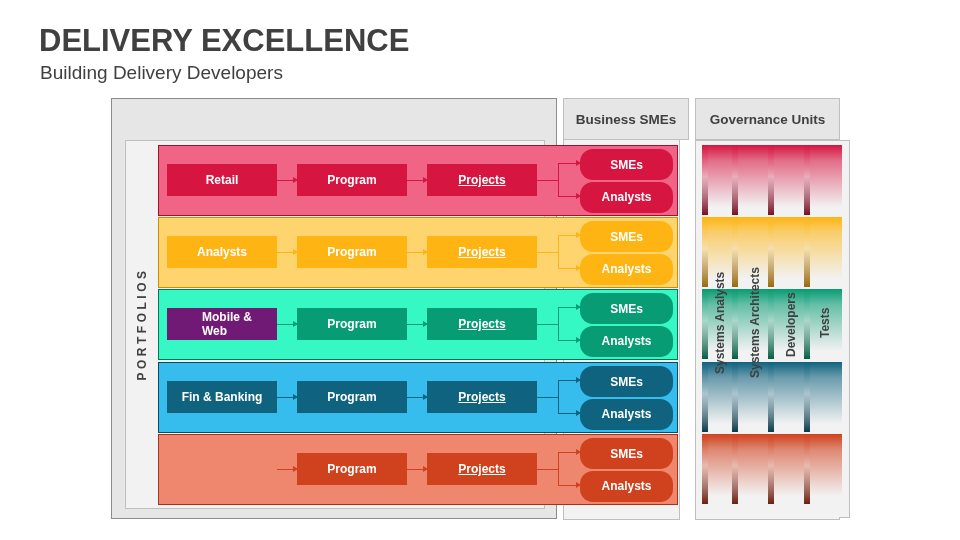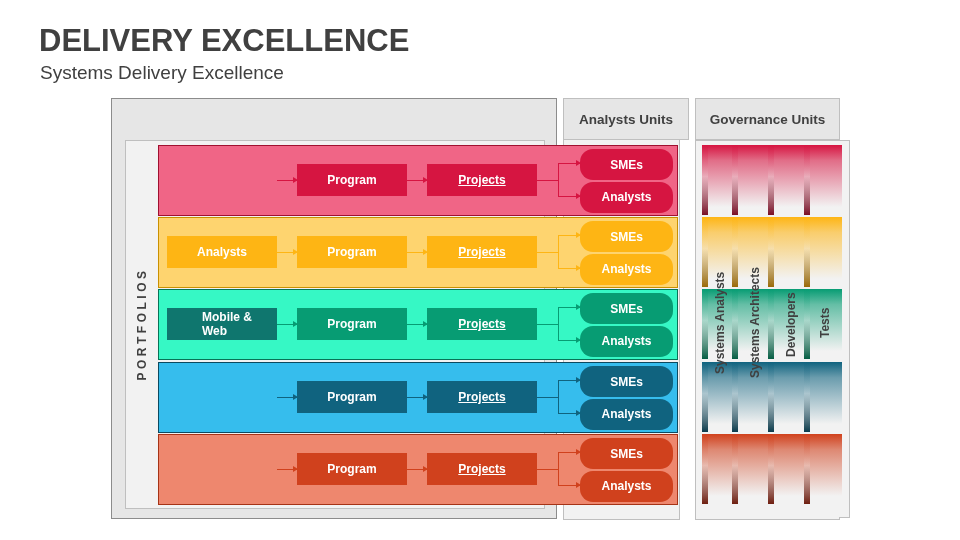--- a/index.html
+++ b/index.html
@@ -36,37 +36,38 @@
   .tech-band { position: absolute; left: 702px; width: 140px; height: 70px; }
   .tech-head { position: absolute; left: 0; top: 0; width: 140px; height: 62px; }
   .stripe { position: absolute; top: 0; width: 6px; height: 70px; }
   .s1 { left: 0; } .s2 { left: 30px; } .s3 { left: 66px; } .s4 { left: 102px; }
   .tech-label { position: absolute; top: 326px; transform-origin: left top; transform: rotate(-90deg); white-space: nowrap; font-size: 12px; font-weight: bold; color: #404040; }
 </style>
 </head>
 <body>
 
 <div class="title">DELIVERY EXCELLENCE</div>
-<div class="subtitle">Systems Delivery Excellence</div>
+<div class="subtitle">Building Delivery Developers</div>
 
 <div class="gov">
   <div class="gov-inner"></div>
 </div>
 <div class="portfolios">
     <span>PORTFOLIOS</span>
   </div>
 
 <div class="bu-body"></div>
-<div class="bu">Analysts Units</div>
+<div class="bu">Business SMEs</div>
 <div class="tu-body"></div>
 <div class="tu-under"></div>
 <div class="tu">Governance Units</div>
 
 <div id="rows">
     <div class="row" style="top: 145px; background: rgb(240, 101, 134); border-color: rgb(160, 16, 47);">
+      <div class="box b1" style="background: rgb(214, 21, 65);">Retail</div>
       <div class="arrow a1" style="background: rgb(214, 21, 65); border-color: rgb(214, 21, 65);"></div>
       <div class="box b2" style="background: rgb(214, 21, 65);">Program</div>
       <div class="arrow a2" style="background: rgb(214, 21, 65); border-color: rgb(214, 21, 65);"></div>
       <div class="box b3" style="background: rgb(214, 21, 65);">Projects</div>
       <div class="fork-h" style="background: rgb(214, 21, 65); border-color: rgb(214, 21, 65);"></div>
       <div class="fork-v" style="background: rgb(214, 21, 65); border-color: rgb(214, 21, 65);"></div>
       <div class="fork-a fa1" style="background: rgb(214, 21, 65); border-color: rgb(214, 21, 65);"></div>
       <div class="fork-a fa2" style="background: rgb(214, 21, 65); border-color: rgb(214, 21, 65);"></div>
       <div class="unit u1" style="background: rgb(214, 21, 65);">SMEs</div>
       <div class="unit u2" style="background: rgb(214, 21, 65);">Analysts</div>
@@ -78,33 +79,34 @@
       <div class="arrow a2" style="background: rgb(254, 181, 20); border-color: rgb(254, 181, 20);"></div>
       <div class="box b3" style="background: rgb(254, 181, 20);">Projects</div>
       <div class="fork-h" style="background: rgb(254, 181, 20); border-color: rgb(254, 181, 20);"></div>
       <div class="fork-v" style="background: rgb(254, 181, 20); border-color: rgb(254, 181, 20);"></div>
       <div class="fork-a fa1" style="background: rgb(254, 181, 20); border-color: rgb(254, 181, 20);"></div>
       <div class="fork-a fa2" style="background: rgb(254, 181, 20); border-color: rgb(254, 181, 20);"></div>
       <div class="unit u1" style="background: rgb(254, 181, 20);">SMEs</div>
       <div class="unit u2" style="background: rgb(254, 181, 20);">Analysts</div>
     </div>
     <div class="row" style="top: 289px; background: rgb(54, 248, 197); border-color: rgb(7, 115, 86);">
-      <div class="box b1" style="background: #0f766e; padding-left: 35px;">Mobile &amp; Web</div>
+      <div class="box b1" style="background: #701a75; padding-left: 35px;">Mobile &amp; Web</div>
       <div class="arrow a1" style="background: rgb(7, 156, 115); border-color: rgb(7, 156, 115);"></div>
       <div class="box b2" style="background: rgb(7, 156, 115);">Program</div>
       <div class="arrow a2" style="background: rgb(7, 156, 115); border-color: rgb(7, 156, 115);"></div>
       <div class="box b3" style="background: rgb(7, 156, 115);">Projects</div>
       <div class="fork-h" style="background: rgb(7, 156, 115); border-color: rgb(7, 156, 115);"></div>
       <div class="fork-v" style="background: rgb(7, 156, 115); border-color: rgb(7, 156, 115);"></div>
       <div class="fork-a fa1" style="background: rgb(7, 156, 115); border-color: rgb(7, 156, 115);"></div>
       <div class="fork-a fa2" style="background: rgb(7, 156, 115); border-color: rgb(7, 156, 115);"></div>
       <div class="unit u1" style="background: rgb(7, 156, 115);">SMEs</div>
       <div class="unit u2" style="background: rgb(7, 156, 115);">Analysts</div>
     </div>
     <div class="row" style="top: 362px; background: rgb(54, 189, 237); border-color: rgb(12, 74, 96);">
+      <div class="box b1" style="background: rgb(16, 99, 127);">Fin &amp; Banking</div>
       <div class="arrow a1" style="background: rgb(16, 99, 127); border-color: rgb(16, 99, 127);"></div>
       <div class="box b2" style="background: rgb(16, 99, 127);">Program</div>
       <div class="arrow a2" style="background: rgb(16, 99, 127); border-color: rgb(16, 99, 127);"></div>
       <div class="box b3" style="background: rgb(16, 99, 127);">Projects</div>
       <div class="fork-h" style="background: rgb(16, 99, 127); border-color: rgb(16, 99, 127);"></div>
       <div class="fork-v" style="background: rgb(16, 99, 127); border-color: rgb(16, 99, 127);"></div>
       <div class="fork-a fa1" style="background: rgb(16, 99, 127); border-color: rgb(16, 99, 127);"></div>
       <div class="fork-a fa2" style="background: rgb(16, 99, 127); border-color: rgb(16, 99, 127);"></div>
       <div class="unit u1" style="background: rgb(16, 99, 127);">SMEs</div>
       <div class="unit u2" style="background: rgb(16, 99, 127);">Analysts</div>

